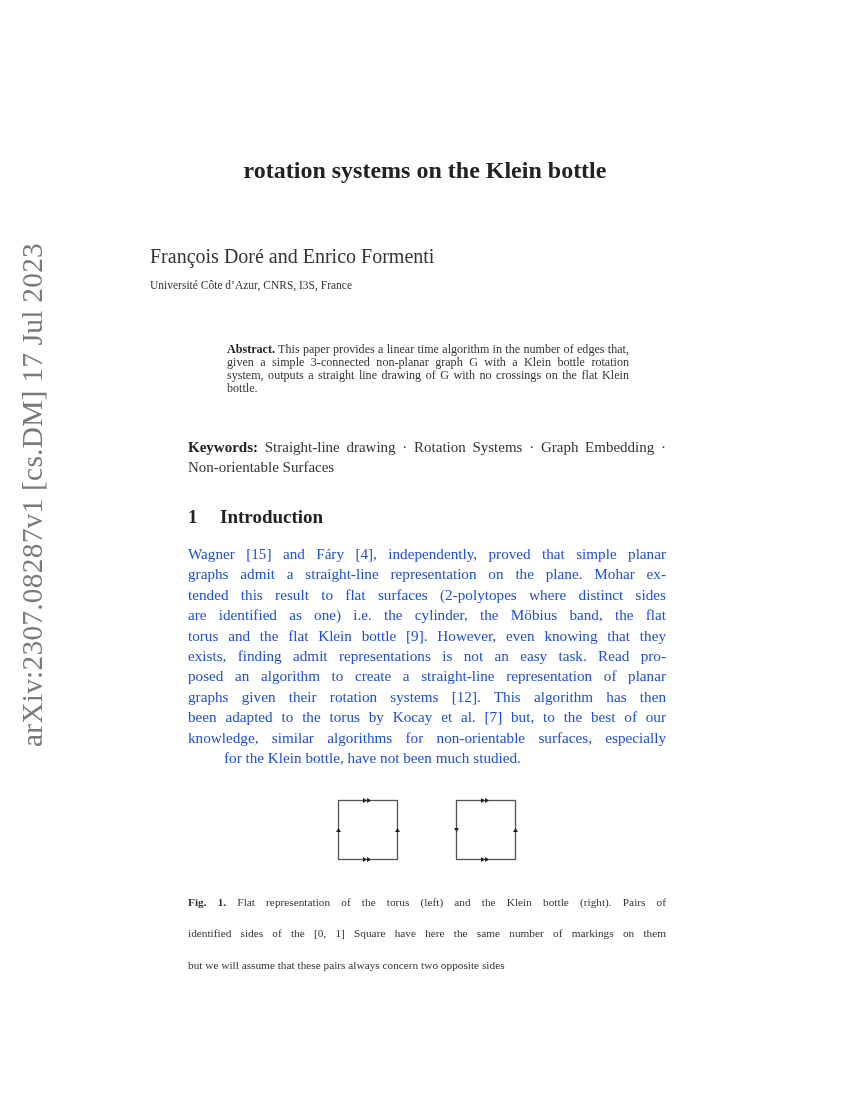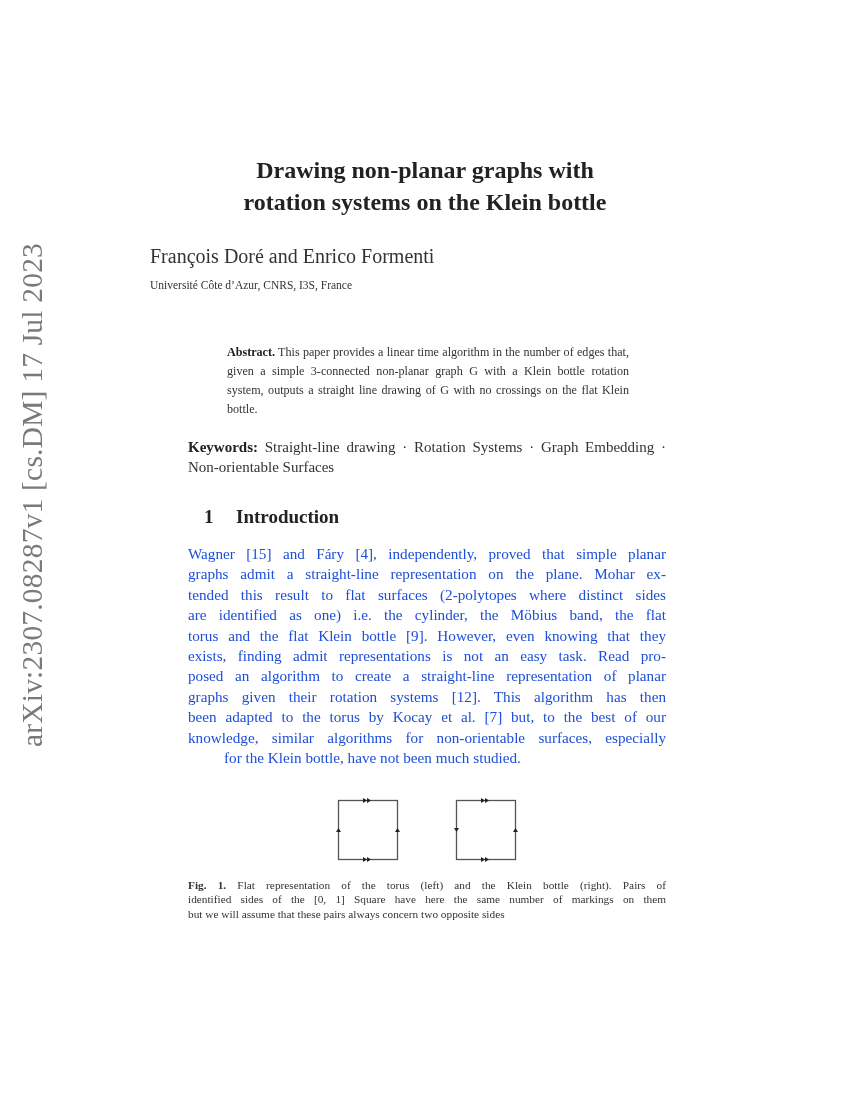--- a/index.html
+++ b/index.html
@@ -23,57 +23,56 @@
   .authors {
     position: absolute; left: 150px; width: 550px; top: 245px; text-align: left;
     font-family: "Liberation Serif", serif; font-size: 20px; color: #333;
   }
   .affil {
     position: absolute; left: 150px; width: 550px; top: 279px; text-align: left;
     font-family: "Liberation Serif", serif; font-size: 11.5px; color: #333;
   }
   .abstract {
     position: absolute; left: 227px; width: 402px; top: 343px;
-    font-family: "Liberation Serif", serif; font-size: 12.1px; line-height: 19px; color: #333;
+    font-family: "Liberation Serif", serif; font-size: 12.1px; line-height: 13px; color: #333;
     text-align: justify;
   }
   .abstract b { color: #222; }
   .keywords {
     position: absolute; left: 188px; width: 478px; top: 437px;
     font-family: "Liberation Serif", serif; font-size: 15px; line-height: 20px; color: #333; text-align: justify;
   }
   .keywords b { color: #222; }
   .section-title {
-    position: absolute; left: 204px; top: 506px;
+    position: absolute; left: 188px; top: 506px;
     font-family: "Liberation Serif", serif; font-weight: bold; font-size: 19px; color: #222;
   }
   .section-title .num { display: inline-block; width: 32px; }
   .intro {
     position: absolute; left: 188px; width: 478px; top: 544px;
     font-family: "Liberation Serif", serif; font-size: 15.2px; line-height: 20.4px; color: #1d4ed8;
   }
   .intro .line { display: block; text-align: justify; text-align-last: justify; white-space: nowrap; }
   .intro .line.last { text-align-last: left; margin-left: 36px; }
   .figure { position: absolute; left: 330px; top: 790px; width: 200px; height: 80px; }
   .caption {
     position: absolute; left: 188px; width: 478px; top: 878px;
     font-family: "Liberation Serif", serif; font-size: 11.3px; line-height: 14.3px; color: #333;
   }
-  .caption .line { display: block; white-space: nowrap; text-align: justify; text-align-last: justify; }
+  .caption .line { display: block; white-space: nowrap; text-align: justify; text-align-last: justify; margin-top: 17px; }
   .caption .line.last { text-align-last: left; }
 </style>
 </head>
 <body>
 
 <div class="arxiv-stamp">
   <span>arXiv:2307.08287v1  [cs.DM]  17 Jul 2023</span>
 </div>
 
 <div class="title">
-  <div>Drawing non-planar graphs with</div>
   <div>rotation systems on the Klein bottle</div>
 </div>
 
 <div class="authors">François Doré and Enrico Formenti</div>
 <div class="affil">Université Côte d’Azur, CNRS, I3S, France</div>
 
 <div class="abstract">
   <b>Abstract.</b>
   <span>This paper provides a linear time algorithm in the number of edges that, given a simple 3-connected non-planar graph G with a Klein bottle rotation system, outputs a straight line drawing of G with no crossings on the flat Klein bottle.</span>
 </div>

